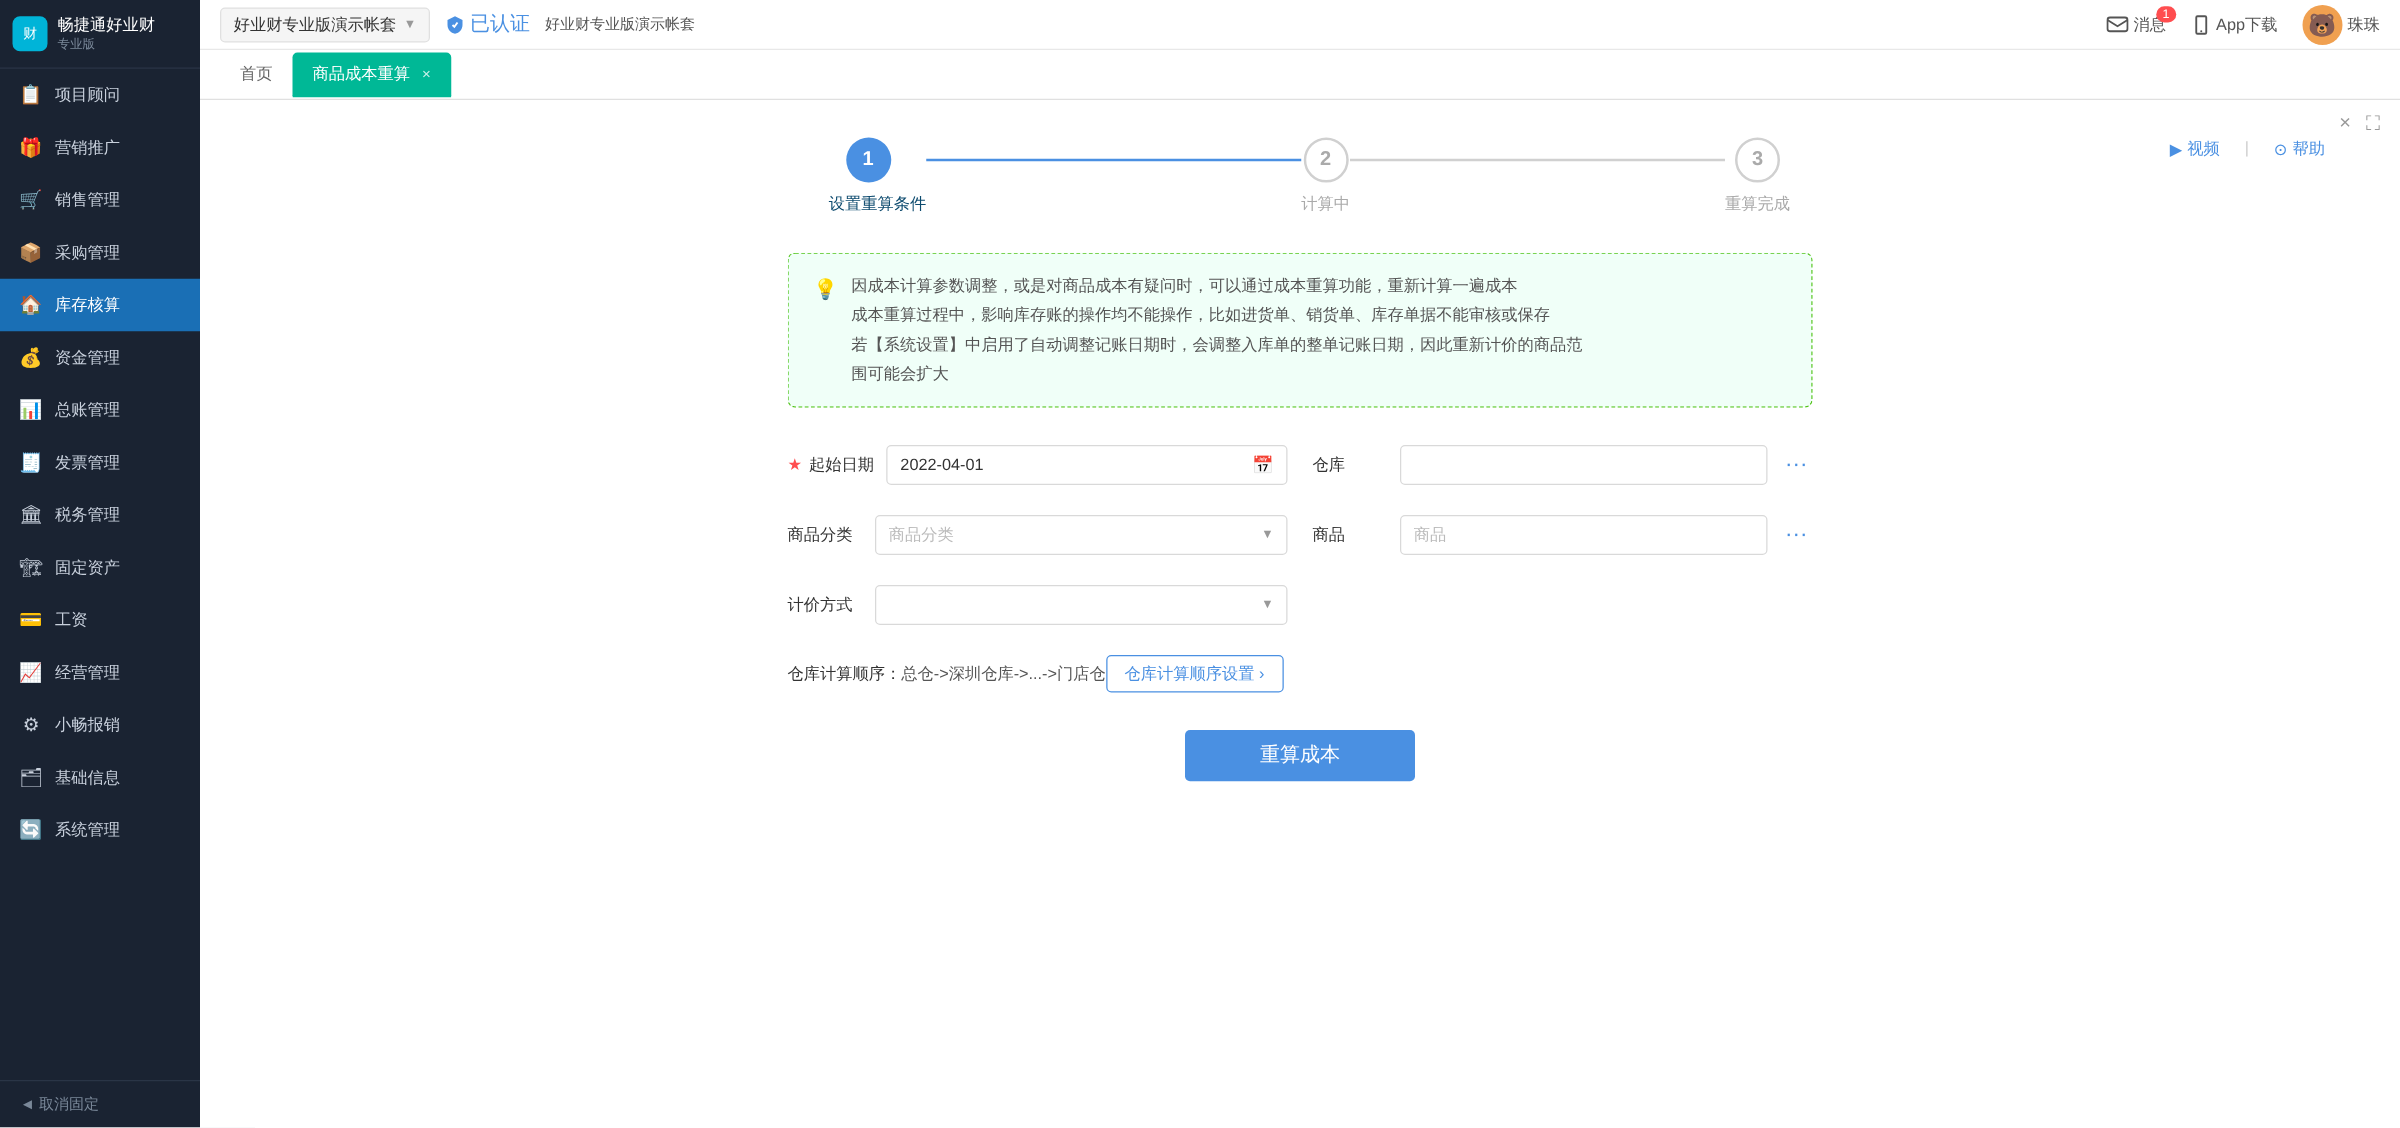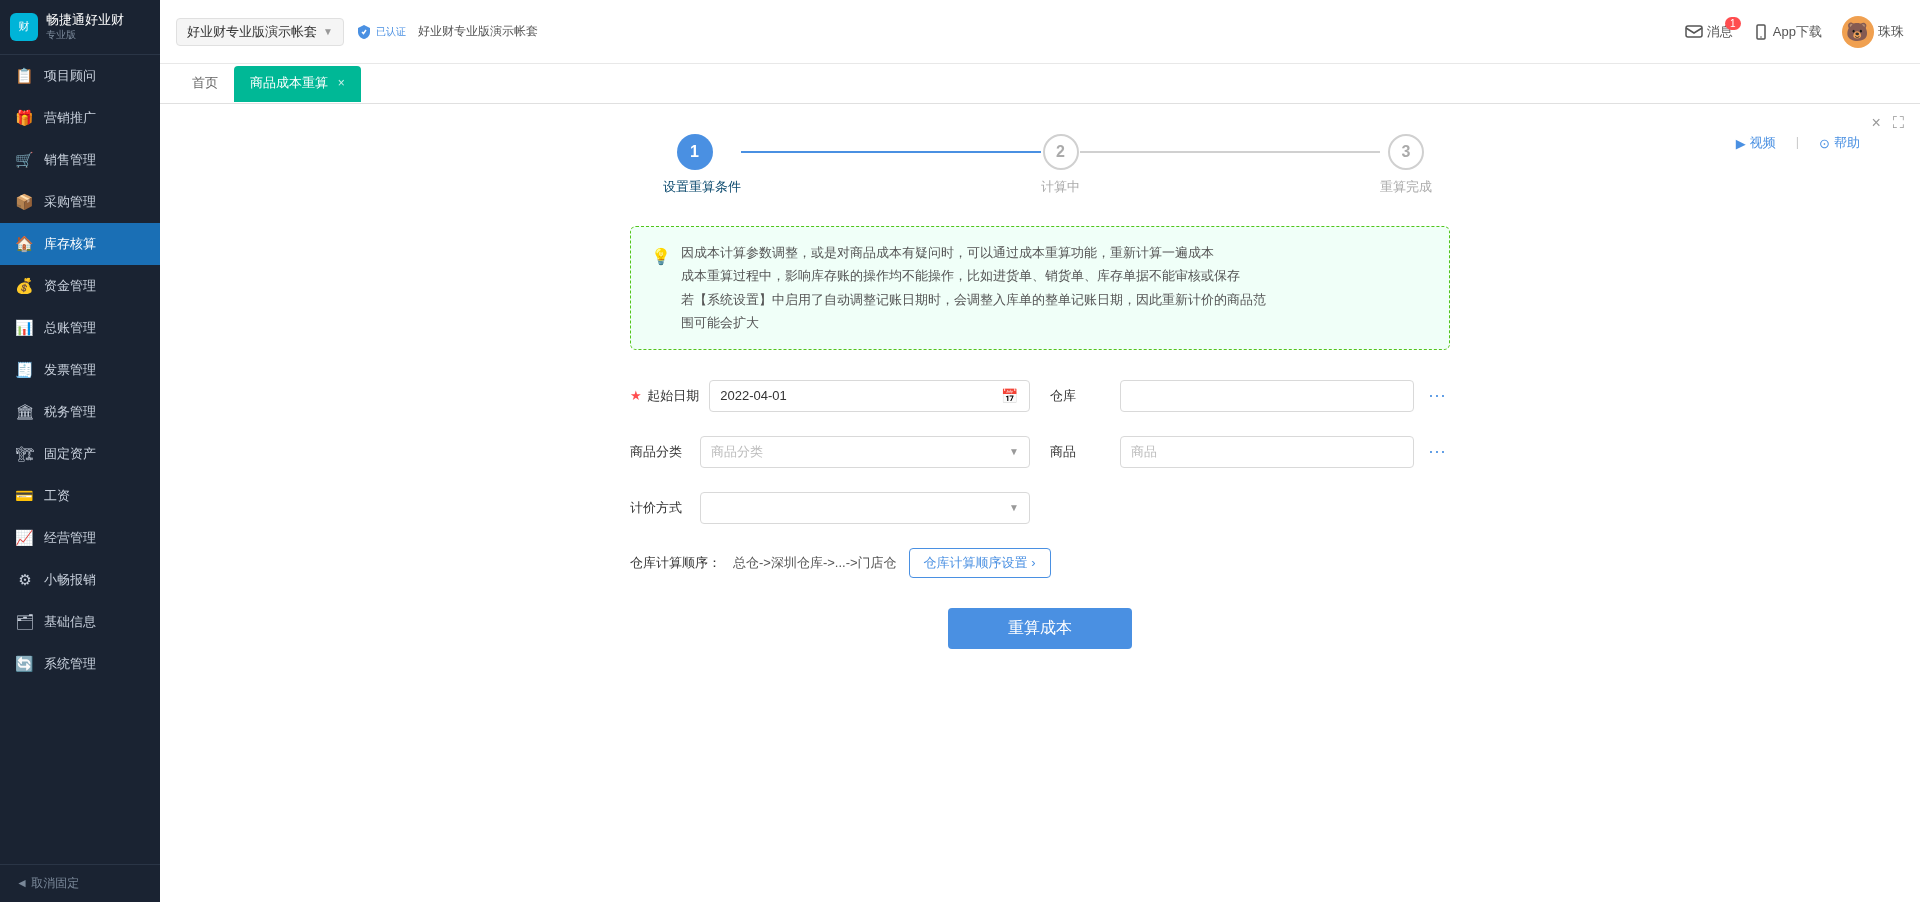--- a/index.html
+++ b/index.html
@@ -88,21 +88,21 @@
       flex-direction: column;
       height: 100%;
       background: #f0f2f5;
     }
 
     
     .topbar {
       background: #fff;
       border-bottom: 1px solid #e8e8e8;
       padding: 0 16px;
-      height: 64px;
+      height: 40px;
       display: flex;
       align-items: center;
       justify-content: space-between;
       flex-shrink: 0;
       gap: 16px;
     }
     .topbar-left {
       display: flex;
       align-items: center;
       gap: 12px;
@@ -118,21 +118,21 @@
       cursor: pointer;
       font-size: 13px;
       color: #333;
     }
     .account-select .chevron { color: #999; font-size: 10px; }
     .verified-badge {
       display: flex;
       align-items: center;
       gap: 4px;
       color: #4a90e2;
-      font-size: 10px;
+      font-size: 16px;
     }
     .verified-text { color: #555; font-size: 12px; }
     .topbar-right {
       display: flex;
       align-items: center;
       gap: 20px;
     }
     .topbar-action {
       display: flex;
       align-items: center;
@@ -357,21 +357,21 @@
       color: #4a90e2;
       font-size: 18px;
       cursor: pointer;
       padding: 0 4px;
     }
 
     
     .warehouse-row {
       display: flex;
       align-items: center;
-      gap: 12px;
+      gap: 0;
       margin-bottom: 30px;
     }
     .warehouse-label { font-size: 13px; color: #333; }
     .warehouse-value { font-size: 13px; color: #555; }
     .warehouse-btn {
       background: #fff;
       border: 1px solid #4a90e2;
       color: #4a90e2;
       border-radius: 4px;
       padding: 5px 14px;

